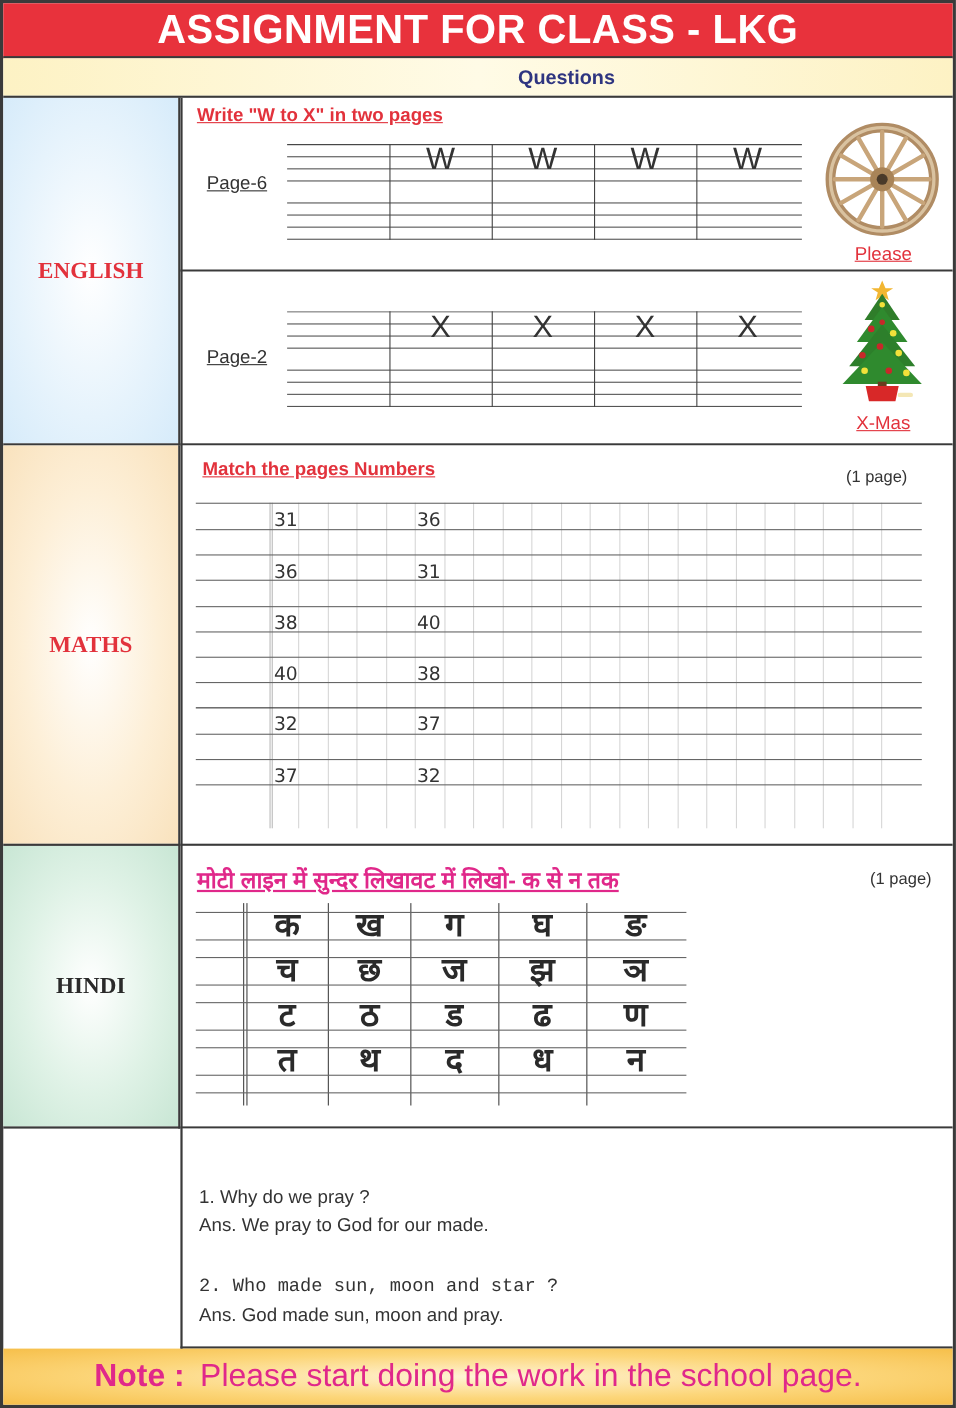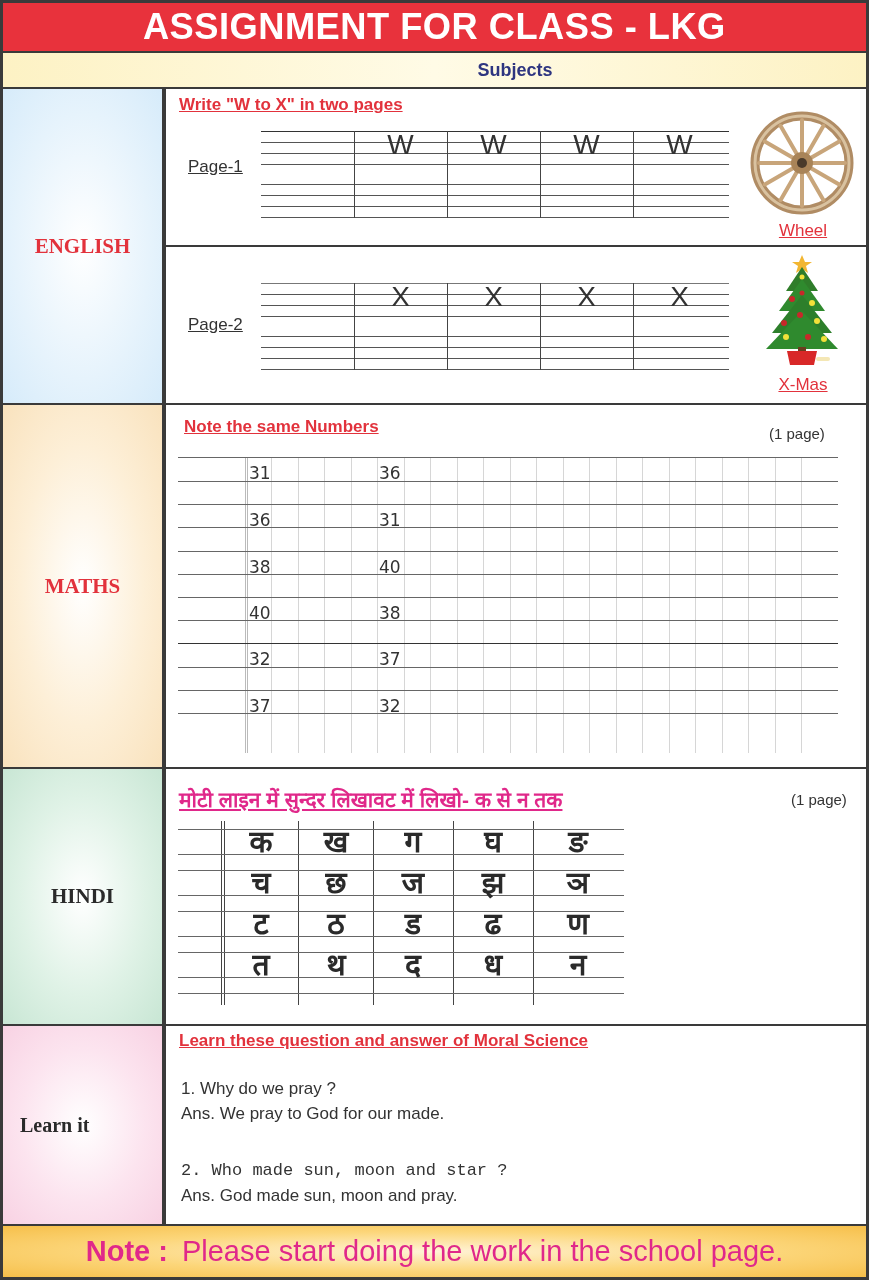--- a/index.html
+++ b/index.html
@@ -66,40 +66,37 @@
 <body>
 
 <div class="sheet">
 
   <div class="title-bar">
     <span>ASSIGNMENT FOR CLASS - LKG</span>
   </div>
 
   <div class="header-row">
     <div class="ques">
-        <span>Subjects</span>
+        <span>Questions</span>
       </div>
   </div>
 
   <div class="subject-cell eng-cell">
     <span class="red-label">ENGLISH</span>
   </div>
   <div class="subject-cell hindi-cell">
     <span class="dark-label">HINDI</span>
   </div>
   <div class="subject-cell math-cell">
     <span class="red-label">MATHS</span>
   </div>
-  <div class="subject-cell learn-cell" style="justify-content:flex-start; padding-left:17px;">
-    <span class="dark-label" style="font-size:20px;">Learn it</span>
-  </div>
 
   <div class="q-cell eng-p1">
     <div class="heading" style="left:15px; top:6px;">Write "W to X" in two pages</div>
-    <div class="page-label" style="left:24px; top:68px;">Page-1</div>
+    <div class="page-label" style="left:24px; top:68px;">Page-6</div>
     <div class="writing-grid" style="left:97px; top:42px; width:468px; height:90px;">
       <div class="hline" style="top:0; width:468px; background:#333;"></div>
       <div class="hline" style="top:11px; width:468px;"></div>
       <div class="hline" style="top:22px; width:468px;"></div>
       <div class="hline" style="top:33px; width:468px;"></div>
       <div class="hline" style="top:53px; width:468px;"></div>
       <div class="hline" style="top:64px; width:468px;"></div>
       <div class="hline" style="top:75px; width:468px;"></div>
       <div class="hline" style="top:86px; width:468px;"></div>
       <div class="vline" style="left:93px; top:0; height:87px;"></div>
@@ -126,21 +123,21 @@
           <line x1="52" y1="52" x2="30.5" y2="89.2"></line>
           <line x1="52" y1="52" x2="14.8" y2="73.5"></line>
           <line x1="52" y1="52" x2="9" y2="52"></line>
           <line x1="52" y1="52" x2="14.8" y2="30.5"></line>
           <line x1="52" y1="52" x2="30.5" y2="14.8"></line>
         </g>
         <circle cx="52" cy="52" r="11" fill="#a98458"></circle>
         <circle cx="52" cy="52" r="5" fill="#4a3a2a"></circle>
       </svg>
     </div>
-    <div class="pic-caption" style="left:596px; top:132px; width:86px;">Wheel</div>
+    <div class="pic-caption" style="left:596px; top:132px; width:86px;">Please</div>
   </div>
 
   <div class="q-cell eng-p2">
     <div class="page-label" style="left:24px; top:68px;text-decoration:underline;">Page-2</div>
     <div class="writing-grid" style="left:97px; top:36px; width:468px; height:90px;">
       <div class="hline" style="top:0; width:468px; background:#777;"></div>
       <div class="hline" style="top:11px; width:468px;"></div>
       <div class="hline" style="top:22px; width:468px;"></div>
       <div class="hline" style="top:33px; width:468px;"></div>
       <div class="hline" style="top:53px; width:468px;"></div>
@@ -175,21 +172,21 @@
         <circle cx="62" cy="86" r="3" fill="#f2e13a"></circle>
         <rect x="36" y="94" width="8" height="6" fill="#6a3d1e"></rect>
         <path d="M25,98 L55,98 L52,112 L28,112 Z" fill="#d82828"></path>
         <rect x="54" y="104" width="14" height="4" rx="2" fill="#f4e7b5"></rect>
       </svg>
     </div>
     <div class="pic-caption" style="left:596px; top:128px; width:86px;">X-Mas</div>
   </div>
 
   <div class="q-cell math-q">
-    <div class="heading" style="left:20px; top:12px;">Note the same Numbers</div>
+    <div class="heading" style="left:20px; top:12px;">Match the pages Numbers</div>
     <div class="page-note" style="left:605px; top:20px;">(1 page)</div>
     <div class="math-grid">
       <div class="vline" style="left:67px; background:#bbb;"></div>
       <div class="vline" style="left:69px; background:#bbb;"></div>
       <div class="vline" style="left:93px;"></div>
       <div class="vline" style="left:120px;"></div>
       <div class="vline" style="left:146px;"></div>
       <div class="vline" style="left:173px;"></div>
       <div class="vline" style="left:199px;"></div>
       <div class="vline" style="left:226px;"></div>
@@ -275,21 +272,20 @@
 
       <div class="ch" style="left:53px; top:129px;">त</div>
       <div class="ch" style="left:128px; top:129px;">थ</div>
       <div class="ch" style="left:205px; top:129px;">द</div>
       <div class="ch" style="left:285px; top:129px;">ध</div>
       <div class="ch" style="left:370px; top:129px;">न</div>
     </div>
   </div>
 
   <div class="q-cell learn-q">
-    <div class="heading" style="left:15px; top:5px;">Learn these question and answer of Moral Science</div>
     <div class="qa-text" style="top:53px;">1.  Why do we pray ?</div>
     <div class="qa-text" style="top:78px;">Ans.  We pray to God for our made.</div>
     <div class="qa-text" style="top:135px;font-family:Liberation Mono, monospace;">2.  Who made sun, moon and star ?</div>
     <div class="qa-text" style="top:160px;">Ans.  God made sun, moon and pray.</div>
   </div>
 
   <div class="note-bar">
     <span class="note-label">Note :</span>
     <span>Please start doing the work in the school page.</span>
   </div>

